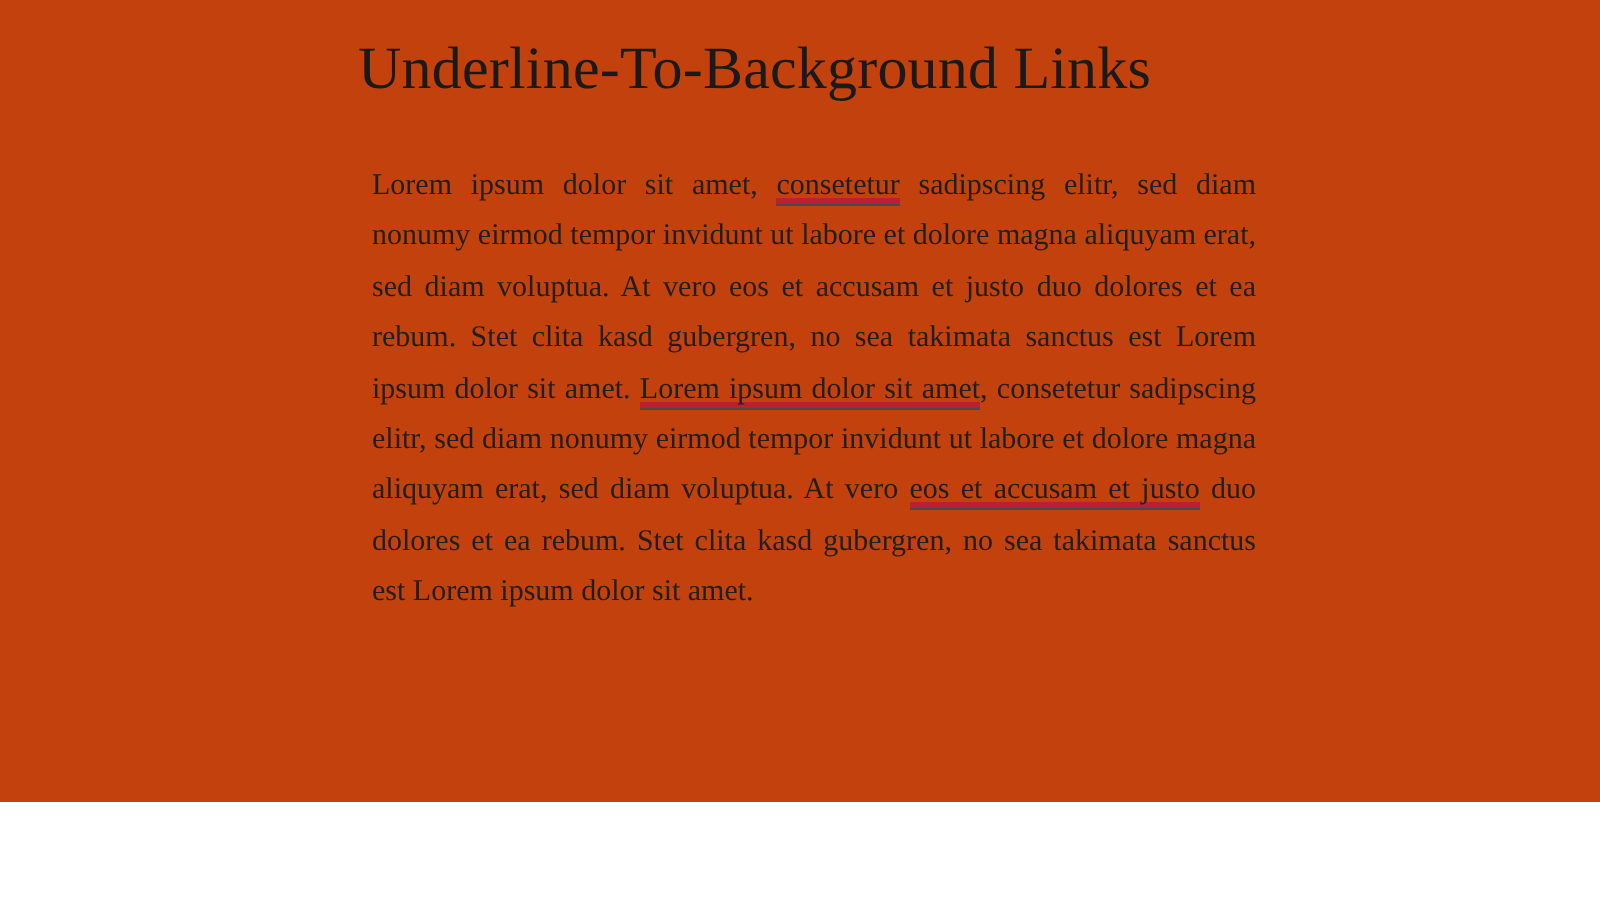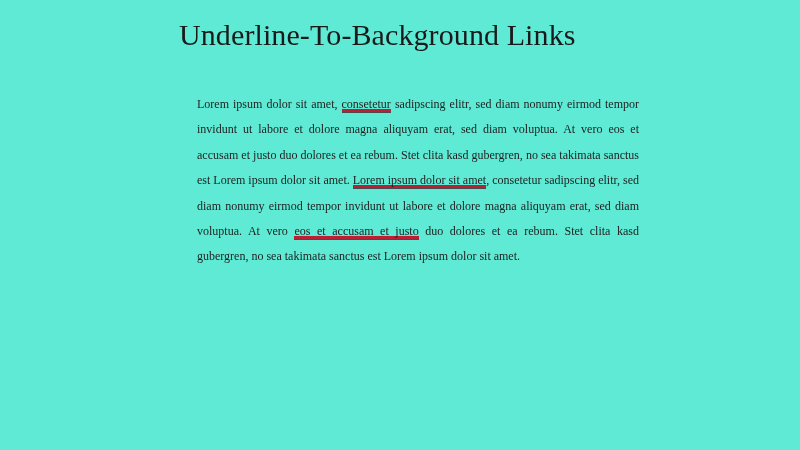--- a/index.html
+++ b/index.html
@@ -12,22 +12,22 @@
     height: 450px;
     background: #ffffff;
     font-family: "Liberation Serif", "DejaVu Serif", serif;
     color: #1b1b1b;
     overflow: hidden;
   }
 
   .page {
     position: relative;
     width: 800px;
-    height: 450px;
-    background: #5eead4;
+    height: 401px;
+    background: #c2410c;
   }
 
   .content {
     position: absolute;
     left: 179px;
     top: 0;
     width: 442px;
   }
 
   .page-title {
@@ -43,24 +43,24 @@
     left: 0;
     top: 18px;
     white-space: nowrap;
   }
 
   .body-copy {
     position: absolute;
     left: 0;
     top: 74px;
     width: 442px;
-    margin: 18px;
+    margin: 7px;
     padding: 0;
     font-family: "Liberation Serif", "DejaVu Serif", serif;
-    font-size: 12px;
+    font-size: 15px;
     line-height: 25.4px;
     color: #1f1f1f;
     text-align: justify;
     text-justify: inter-word;
   }
 
   
   .u2b-link {
     position: relative;
     display: inline;

